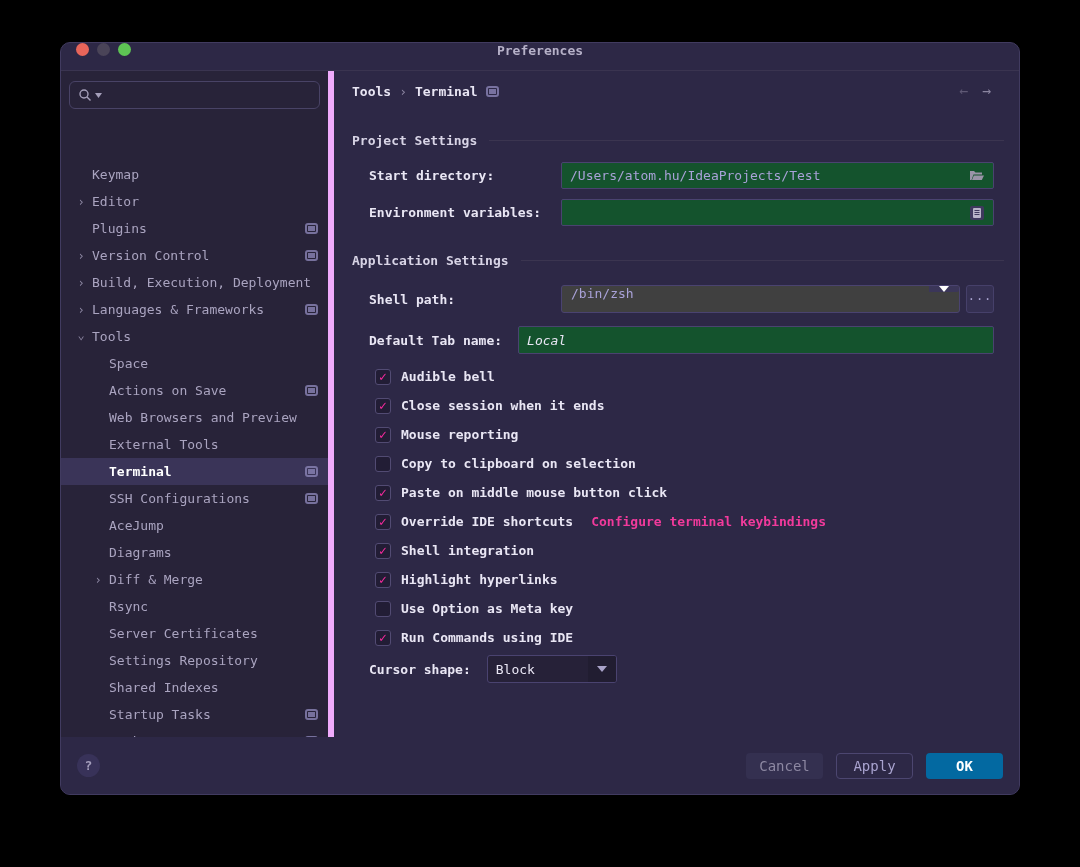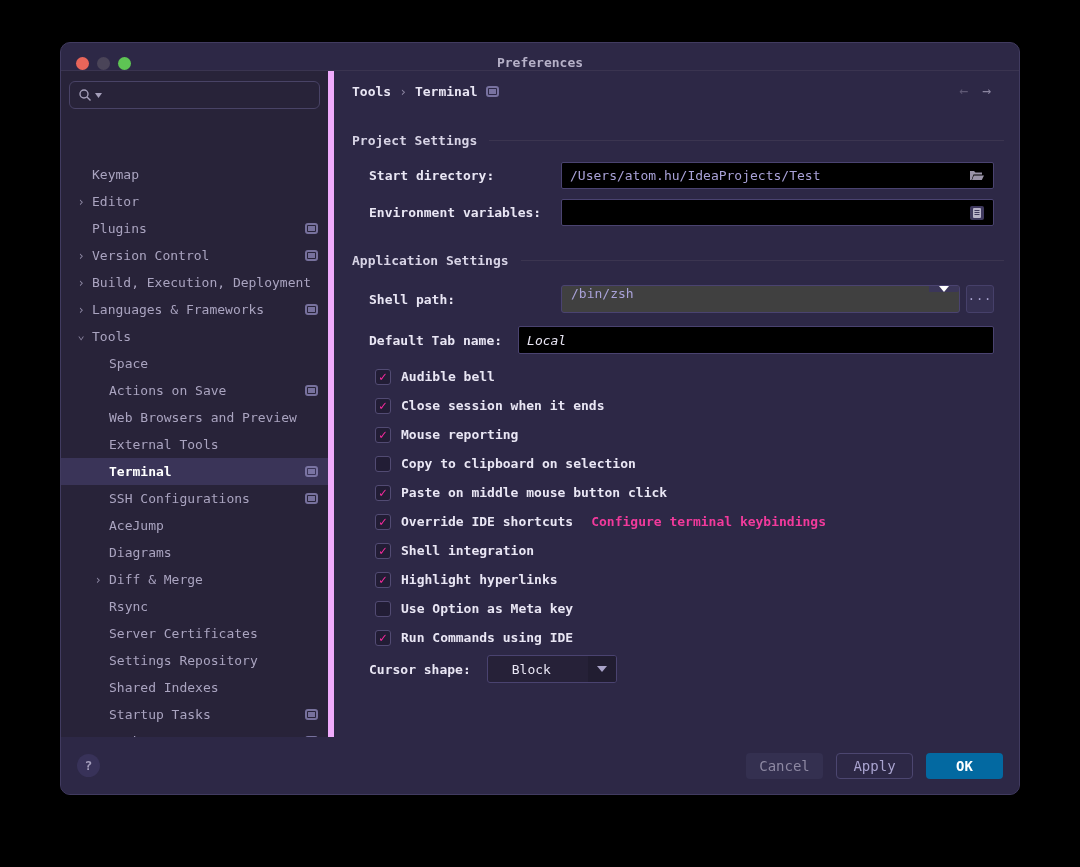--- a/index.html
+++ b/index.html
@@ -3,21 +3,21 @@
 <meta charset="utf-8">
 <style>
   html,body{margin:0;padding:0;background:#000;width:1080px;height:867px;overflow:hidden;
     font-family:"DejaVu Sans Mono","Liberation Mono",monospace;}
   *{box-sizing:border-box;}
 
   .window{position:absolute;left:60px;top:42px;width:960px;height:753px;background:#2d2846;
     border:1px solid #413b60;border-radius:10px;overflow:hidden;display:flex;flex-direction:column;}
 
   
-  .titlebar{height:28px;flex:0 0 28px;position:relative;display:flex;align-items:flex-end;
+  .titlebar{height:28px;flex:0 0 28px;position:relative;display:flex;align-items:flex-start;
     border-bottom:1px solid #3a3450;}
   .traffic{display:flex;gap:8px;margin-left:15px;}
   .tl{width:13px;height:13px;border-radius:50%;}
   .title{position:absolute;left:0;right:0;text-align:center;font-size:13px;font-weight:700;color:#b6b1c8;}
 
   
   .content{flex:1;display:flex;min-height:0;}
   .sidebar{width:273px;flex:0 0 273px;background:#282339;border-right:6px solid #f0abfc;
     display:flex;flex-direction:column;gap:44px;}
   .searchbox{margin:10px 8px 8px 8px;height:28px;border:1px solid #494366;border-radius:6px;
@@ -47,21 +47,21 @@
   .arrow-back{color:#5f5975;cursor:pointer;}
   .arrow-fwd{color:#8b85a0;cursor:pointer;}
 
   .section-hdr{display:flex;align-items:center;gap:12px;margin:22px 15px 0 18px;}
   .section-hdr .shlabel{font-size:13px;font-weight:700;color:#d8d4e6;white-space:nowrap;}
   .section-hdr .shline{flex:1;height:1px;background:#3b3550;}
 
   .formrow{display:flex;align-items:center;margin:0 25px 0 35px;height:27px;}
   .flabel{font-size:13px;font-weight:700;color:#e9e6f4;}
   .flabel.fixed{width:192px;flex:0 0 192px;}
-  .tinput{flex:1;height:27px;background:#000000;border:1px solid #4a4370;border-radius:2px;
+  .tinput{flex:1;height:27px;background:#14532d;border:1px solid #4a4370;border-radius:2px;
     display:flex;align-items:center;padding:3px 8px;font-size:13px;cursor:text;}
   .tinput .val{flex:1;white-space:nowrap;overflow:hidden;}
   .lav{color:#a9a2d8;}
   .white{color:#e9e6f4;font-style:italic;}
 
   .combo{flex:1;height:28px;background:#404040;border:1px solid #4a4370;border-radius:3px;
     display:flex;align-items:flex-start;cursor:pointer;}
   .combo .val{flex:1;display:flex;align-items:center;padding:0 9px;font-size:13px;}
   .combo .arrowbtn{width:30px;background:#3b3659;border-radius:0 2px 2px 0;display:flex;
     align-items:center;justify-content:center;}
@@ -75,21 +75,21 @@
   .cbrow{height:29px;display:flex;align-items:center;gap:10px;cursor:pointer;}
   .cbox{width:16px;height:16px;border:1px solid #524b73;border-radius:3px;background:#221d35;
     display:flex;align-items:center;justify-content:center;flex:0 0 16px;}
   .cbox.checked::after{content:"✓";color:#f72a9d;font-size:13px;font-weight:700;line-height:1;}
   .cblabel{font-size:13px;font-weight:700;color:#e9e6f4;}
   .cblink{font-size:13px;font-weight:700;color:#f23a9c;margin-left:8px;cursor:pointer;}
 
   .cursor-row{display:flex;align-items:center;margin:3px 25px 0 35px;height:28px;}
   .select{width:130px;height:28px;margin-left:16px;background:#262138;border:1px solid #4a4370;
     border-radius:3px;display:flex;align-items:stretch;cursor:pointer;}
-  .select .val{flex:1;display:flex;align-items:center;padding:0 24px;font-size:13px;color:#e9e6f4;}
+  .select .val{flex:1;display:flex;align-items:center;padding:0 8px;font-size:13px;color:#e9e6f4;}
   .select .selarrow{width:28px;background:#211d31;display:flex;align-items:center;justify-content:center;
     border-radius:0 2px 2px 0;}
   .tri2{width:0;height:0;border-left:5px solid transparent;border-right:5px solid transparent;
     border-top:6px solid #a9a3c9;}
 
   
   .footer{flex:0 0 57px;display:flex;align-items:center;padding:0 16px;background:#2d2846;}
   .helpbtn{width:23px;height:23px;border-radius:50%;background:#383259;color:#a39dbb;font-size:13px;
     font-weight:700;display:flex;align-items:center;justify-content:center;cursor:pointer;}
   .btns{margin-left:auto;display:flex;gap:13px;}

